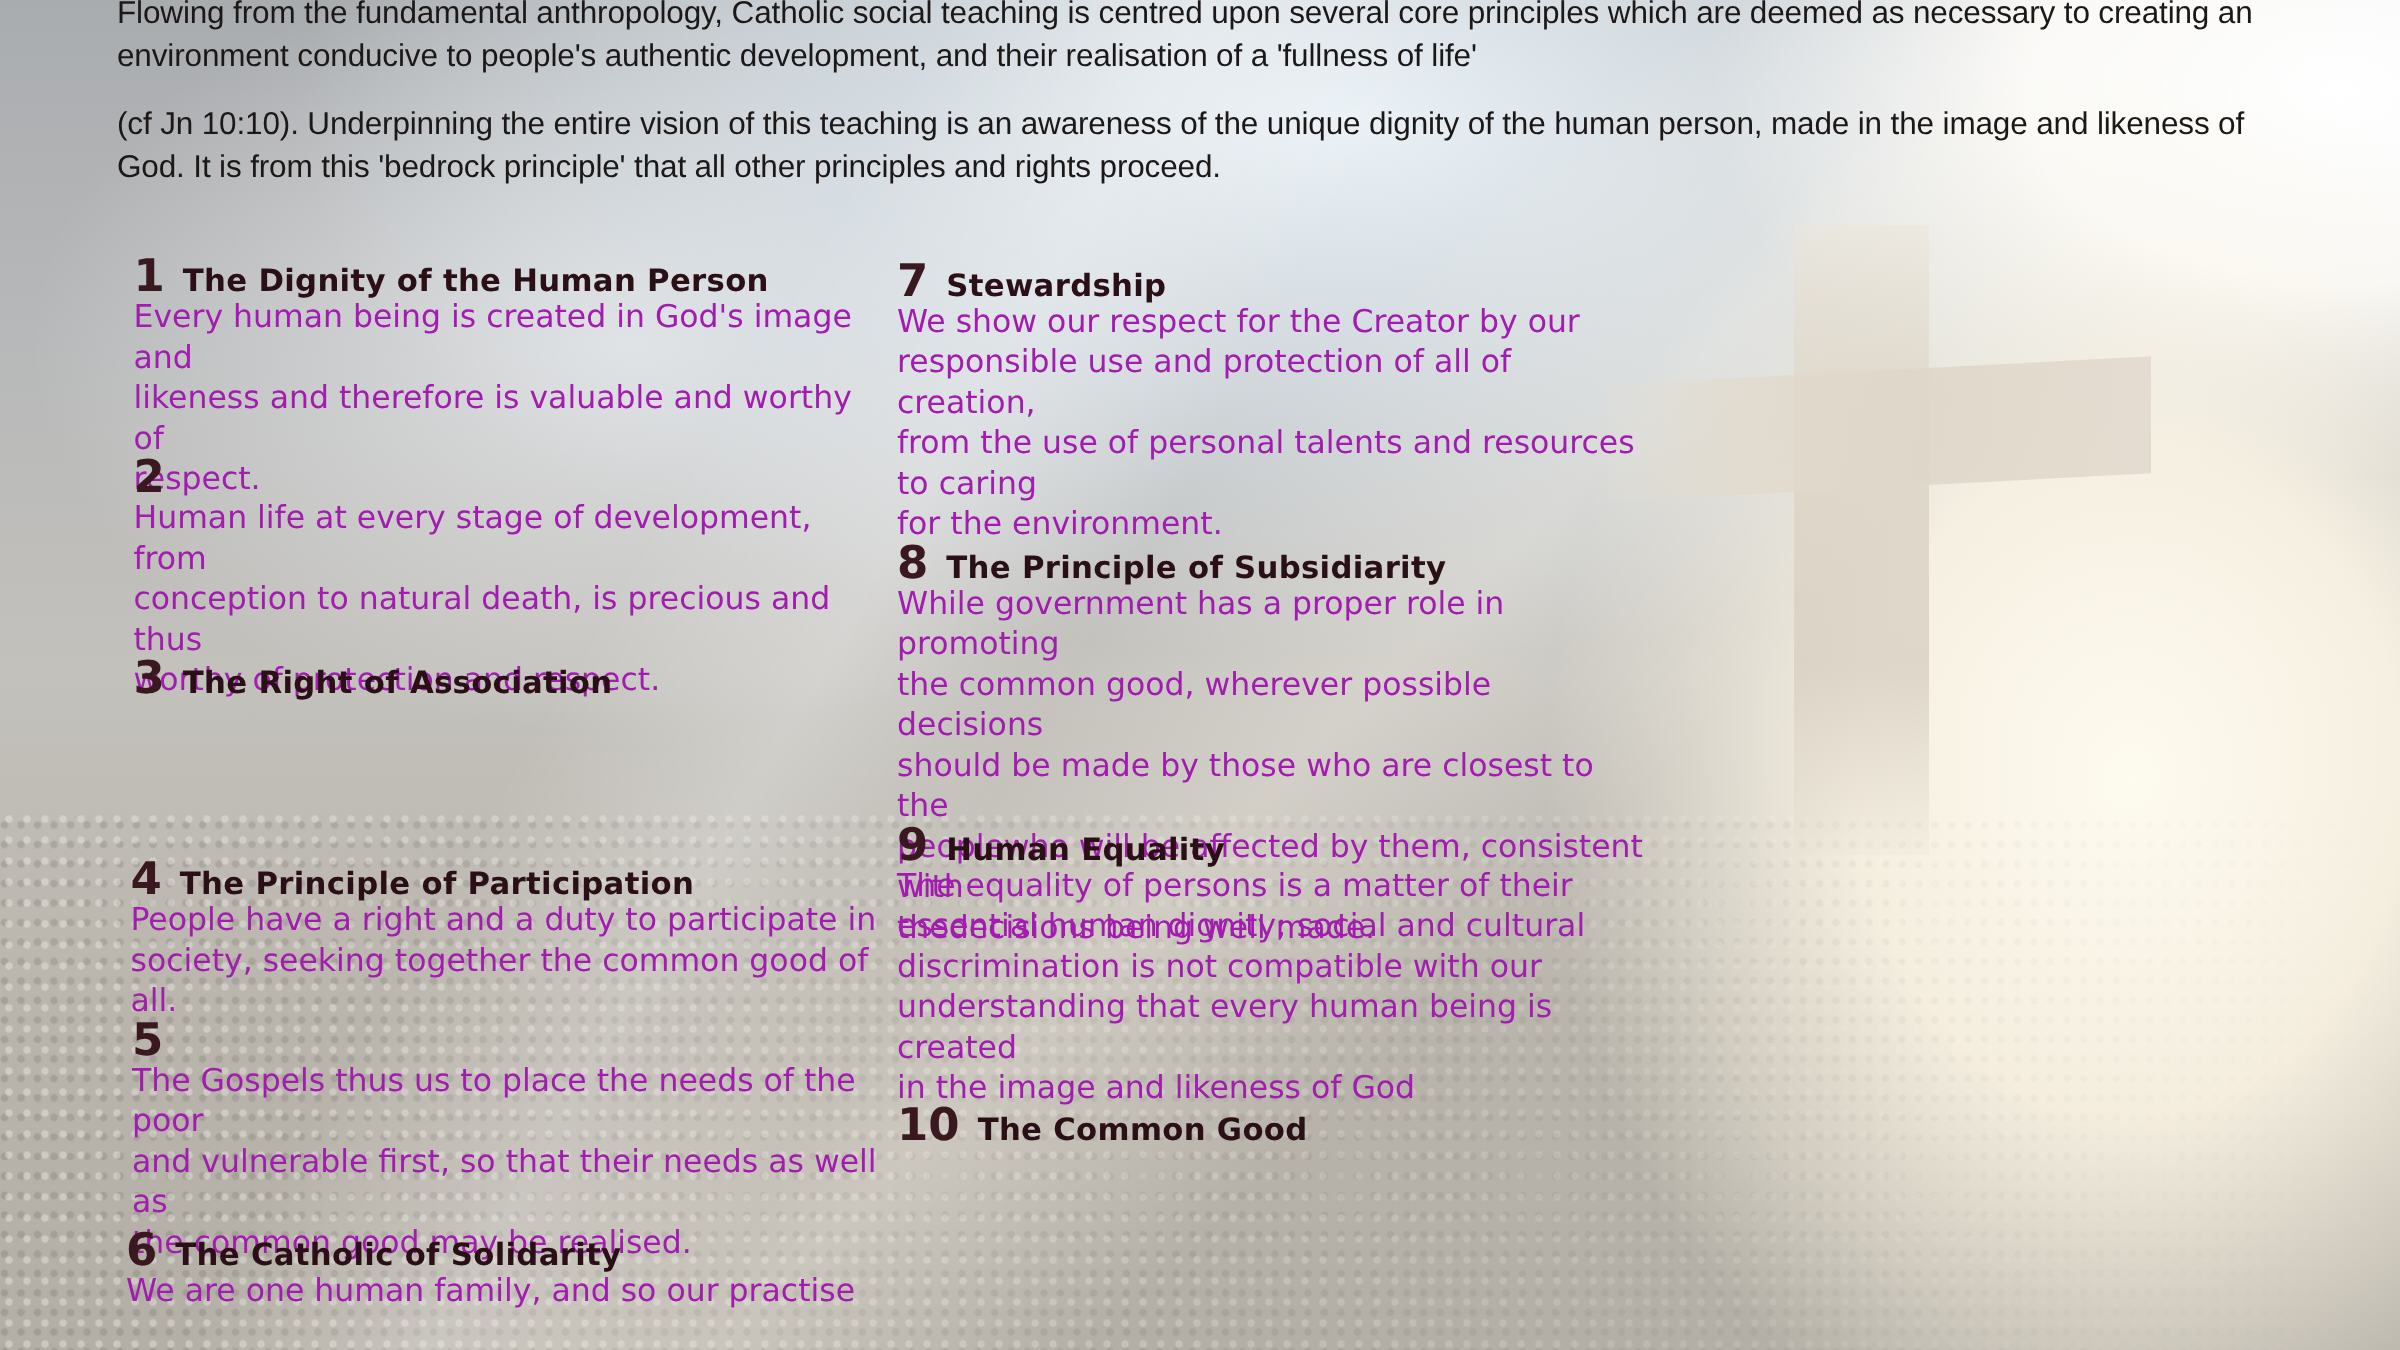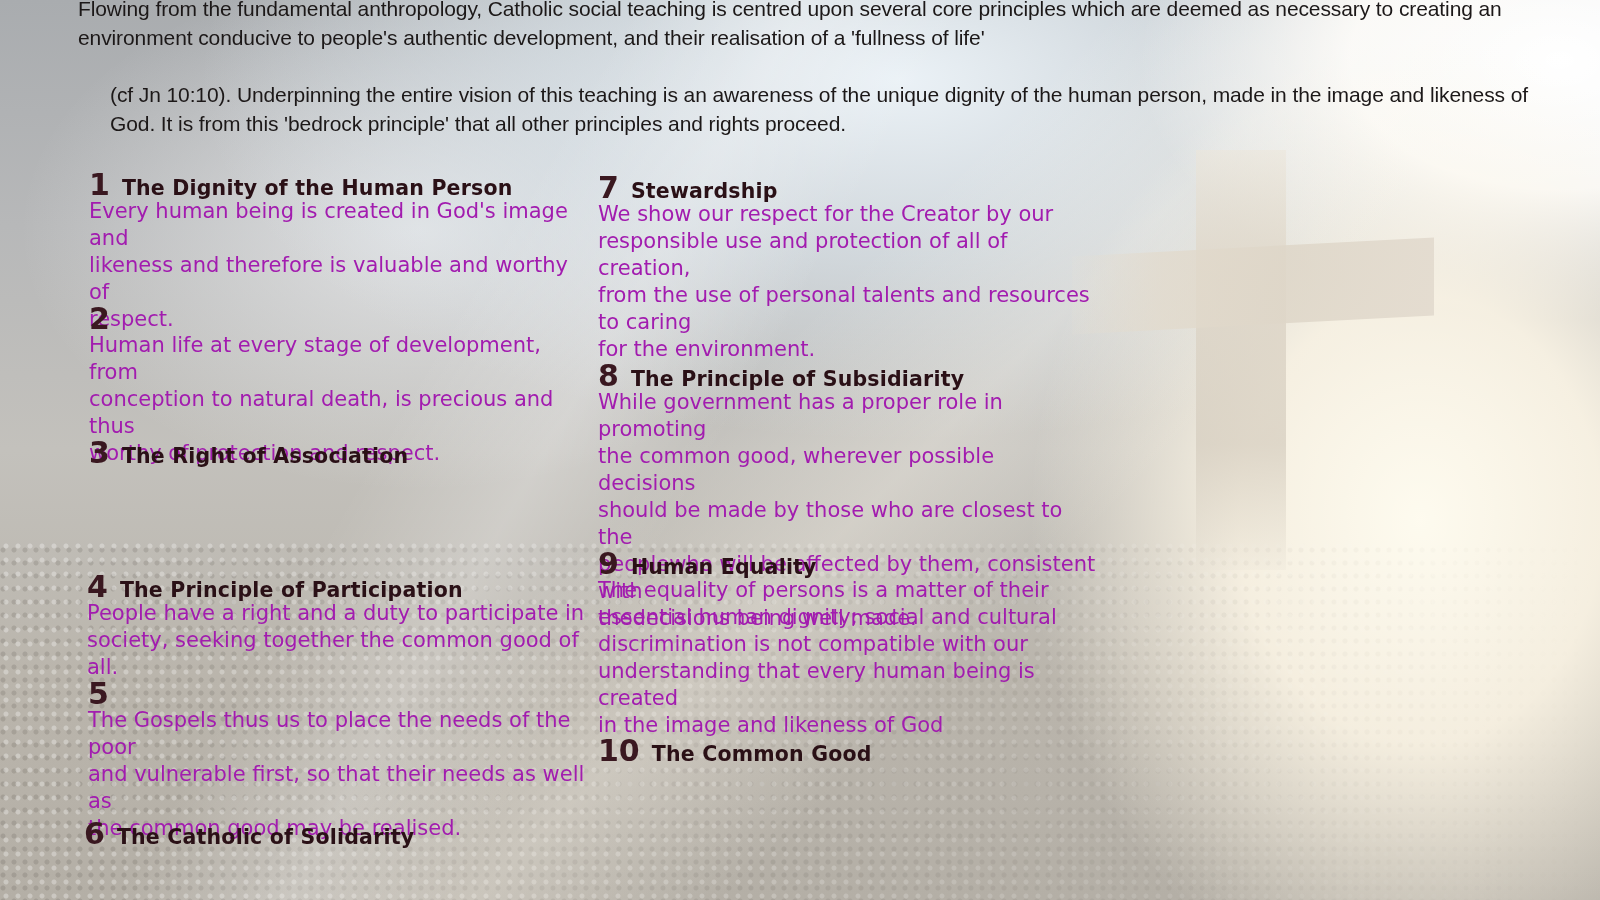--- a/index.html
+++ b/index.html
@@ -49,21 +49,21 @@
 
   .content { position: absolute; inset: 0; }
 
   .intro p {
     position: absolute; left: 78px;
     font-family: "Liberation Sans", sans-serif;
     font-size: 21px; line-height: 29px; color: #1c1818;
     width: 1450px; letter-spacing: -0.1px;
   }
   .intro .p1 { top: -6px; }
-  .intro .p2 { top: 80px; margin-left: 32px; }
+  .intro .p2 { top: 68px; }
 
   .principle { position: absolute; width: 500px; }
   .principle .head {
     display: flex; align-items: baseline; white-space: nowrap;
   }
   .principle .num {
     font-family: "DejaVu Sans", sans-serif; font-weight: bold;
     font-size: 30px; color: #3a1820; line-height: 30px;
     margin-right: 12px;
   }
@@ -135,20 +135,21 @@
     <div class="body">The Gospels thus us to place the needs of the poor
  and vulnerable first, so that their needs as well as
 the common good may be realised.</div>
   </div>
 
   <div class="principle" style="left:84px; top:819px;">
     <div class="head">
         <span class="num">6</span>
         <span class="title">The Catholic of Solidarity</span>
       </div>
+    <div class="body">We are one human family, and so our practise</div>
   </div>
 
   <div class="principle" style="left:598px; top:173px;">
     <div class="head">
         <span class="num">7</span>
         <span class="title">Stewardship</span>
       </div>
     <div class="body">We show our respect for the Creator by our
 responsible use and protection of all of creation,
 from the use of personal talents and resources

